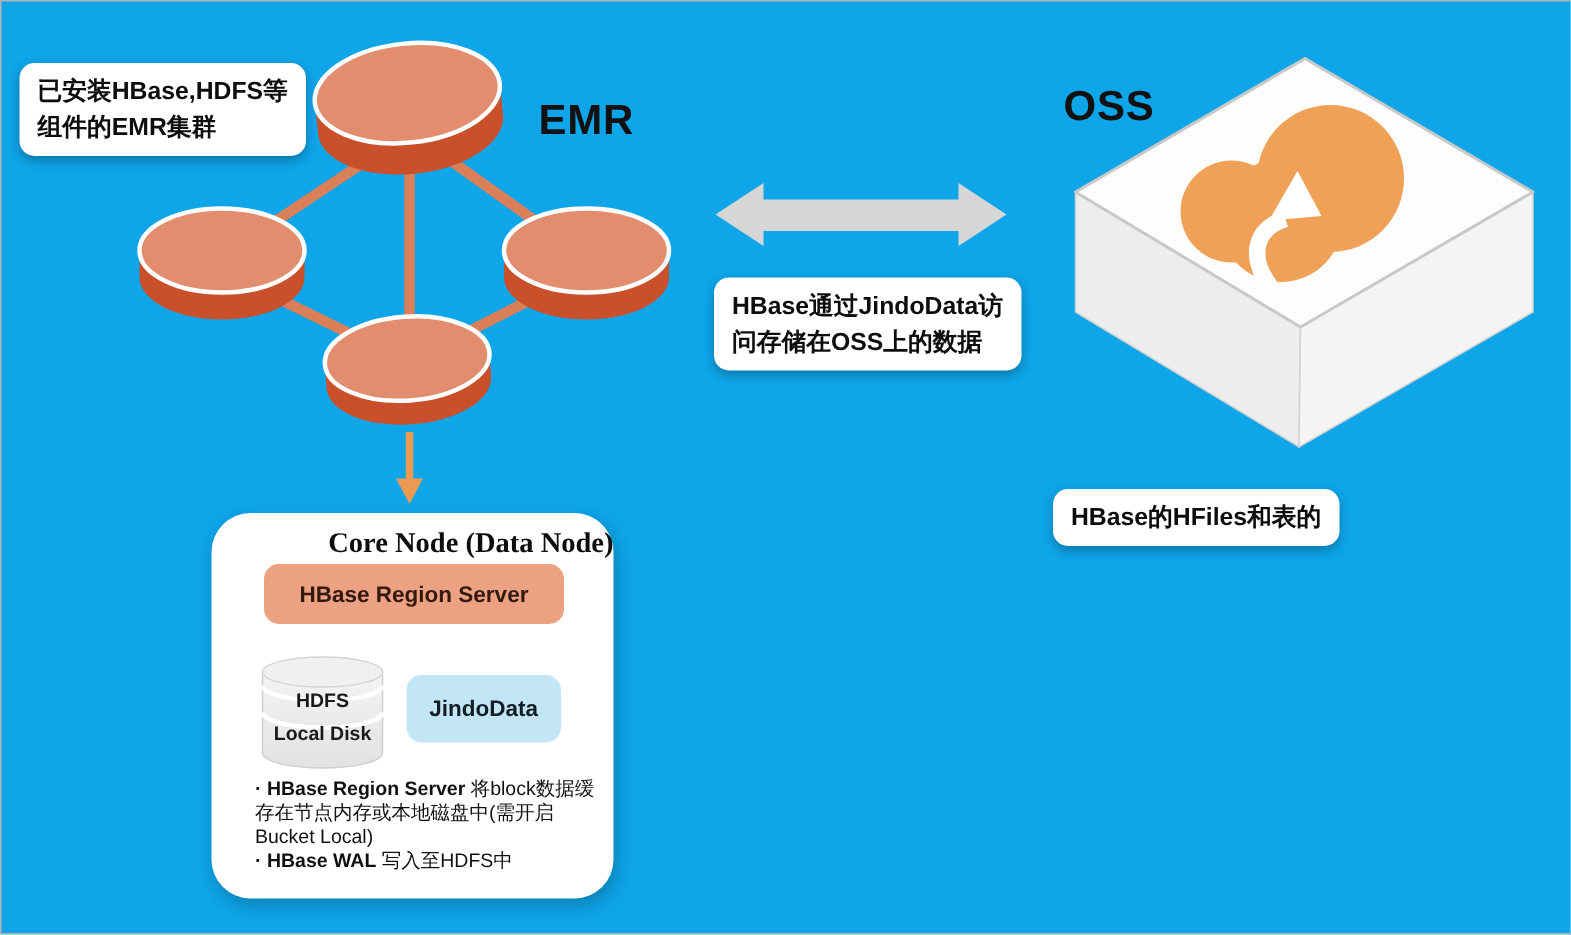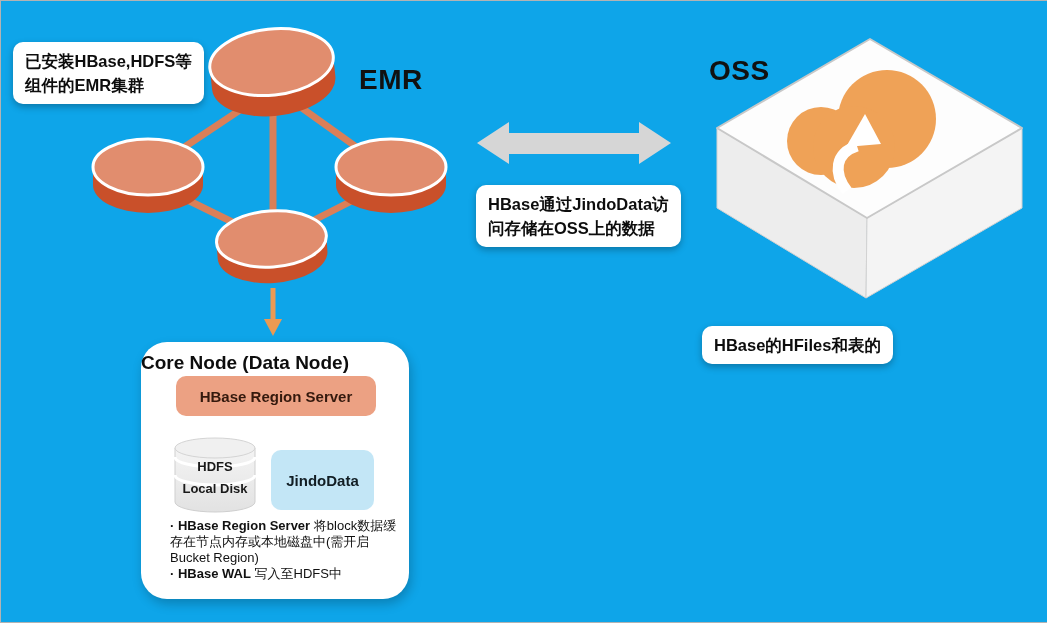--- a/index.html
+++ b/index.html
@@ -23,27 +23,27 @@
   
   .note{position:absolute;background:#fff;border-radius:10px;box-shadow:0 3px 7px rgba(0,0,0,.28);
         padding:7px 12px;font-weight:bold;font-size:16.5px;line-height:24px;color:#0d0d0d;}
   .note div{white-space:nowrap;}
 
   .big-label{position:absolute;font-size:28px;font-weight:bold;color:#111;letter-spacing:.5px;}
 
   
   .panel{position:absolute;left:140px;top:341px;width:268px;height:257px;background:#fff;
          border-radius:26px;box-shadow:2px 5px 11px rgba(0,0,0,.22);}
-  .panel-title{text-align:left;padding-top:10px;font-size:19px;font-weight:bold;color:#0d0d0d;}
+  .panel-title{text-align:right;padding-top:10px;font-size:19px;font-weight:bold;color:#0d0d0d;font-family:Liberation Serif, serif;}
   .region-server{position:absolute;left:35px;top:34px;width:200px;height:40px;border-radius:10px;
                  background:var(--region-server-bg);display:flex;align-items:center;justify-content:center;
                  font-size:15px;font-weight:bold;color:var(--region-server-text);}
   .hdfs-cyl{position:absolute;left:33px;top:95px;width:82px;height:77px;}
   .disk-label{font:bold 13px "Liberation Sans",sans-serif;fill:#191919;}
-  .jindodata{position:absolute;left:130px;top:108px;width:103px;height:60px;border-radius:10px;
+  .jindodata{position:absolute;left:130px;top:108px;width:103px;height:45px;border-radius:10px;
              background:var(--jindodata-bg);display:flex;align-items:center;justify-content:center;
              font-size:15px;font-weight:bold;color:#121e24;}
   .bullets{position:absolute;left:29px;top:176px;width:234px;font-size:13px;line-height:16px;
            color:#111;word-break:break-word;}
   .bullets .b{font-weight:bold;margin-top:45px;}
 </style>
 </head>
 <body>
 
 <div class="canvas">
@@ -129,18 +129,18 @@
       <ellipse cx="41" cy="11" rx="40" ry="10" fill="#f0f0f0" stroke="#d4d4d4"></ellipse>
       <path d="M1 20 A40 10 0 0 0 81 20" fill="none" stroke="#ffffff" stroke-width="3"></path>
       <path d="M1 38 A40 10 0 0 0 81 38" fill="none" stroke="#ffffff" stroke-width="3"></path>
       <text class="disk-label" x="41" y="34" text-anchor="middle">HDFS</text>
       <text class="disk-label" x="41" y="56" text-anchor="middle">Local Disk</text>
     </svg>
 
     <div class="jindodata">JindoData</div>
 
     <div class="bullets">
-      <div><span class="b">· HBase Region Server</span><span> 将block数据缓存在节点内存或本地磁盘中(需开启 Bucket Region)</span></div>
+      <div><span class="b">· HBase Region Server</span><span> 将block数据缓存在节点内存或本地磁盘中(需开启 Bucket Local)</span></div>
       <div><span class="b">· HBase WAL</span><span> 写入至HDFS中</span></div>
     </div>
   </div>
 
 </div>
 
 </body></html>

